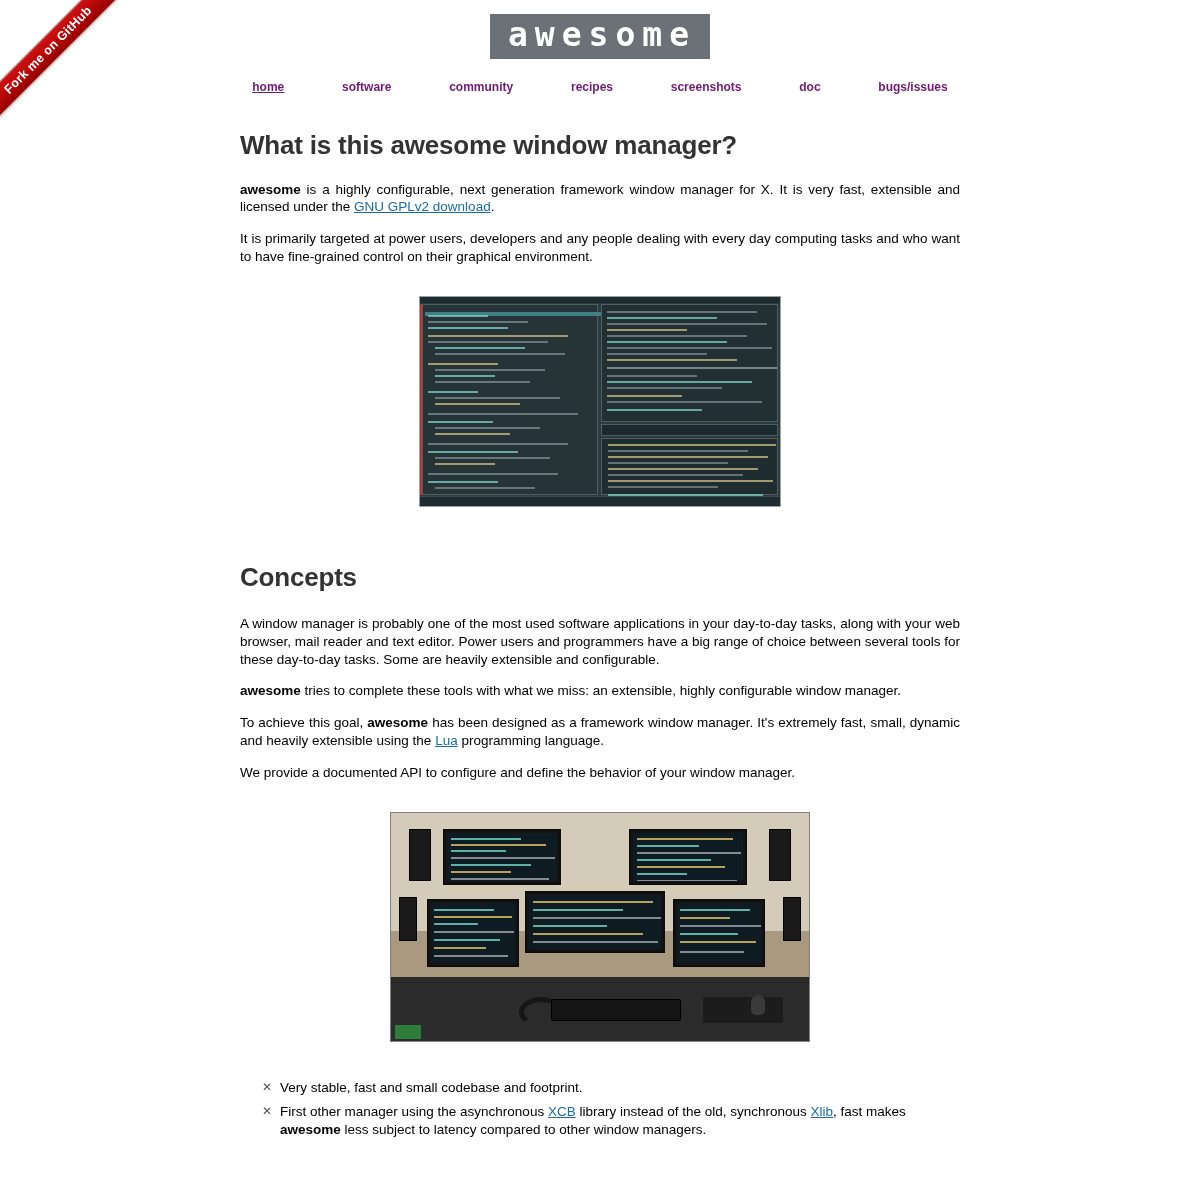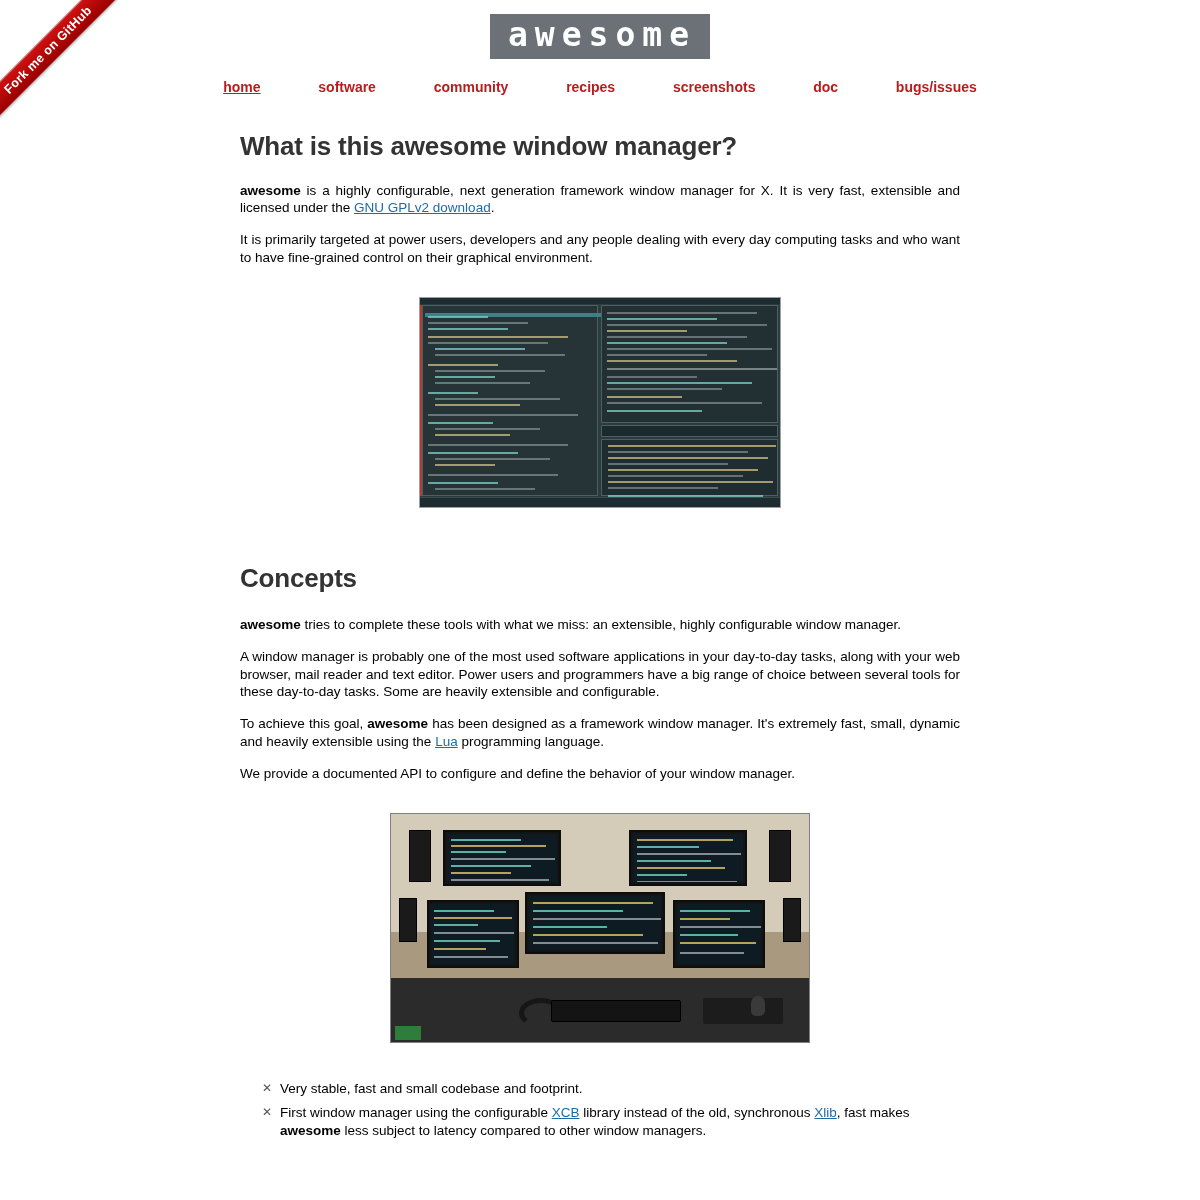--- a/index.html
+++ b/index.html
@@ -62,23 +62,23 @@
     padding: 4px 14px 6px 18px;
     line-height: 1.05;
     text-transform: lowercase;
   }
 
   nav.mainnav {
     text-align: center;
     margin-top: 20px;
   }
   nav.mainnav a {
-    color: #b91c1c;
+    color: #701a75;
     font-weight: bold;
-    font-size: 14px;
+    font-size: 12px;
     text-decoration: none;
     margin: 0 27px;
   }
   nav.mainnav a.current { text-decoration: underline; }
 
   
   .content {
     width: 720px;
     margin: 0 auto;
     padding-top: 22px;
@@ -321,23 +321,23 @@
           <span class="codeline dim" style="left:6px; top:47px; width:110px;"></span>
           <span class="codeline" style="left:6px; top:55px; width:155px;"></span>
         </span>
 
         <span class="s1-bottombar"></span>
       </span>
     </div>
 
     <h1 class="section">Concepts</h1>
 
+    <p>A window manager is probably one of the most used software applications in your day-to-day tasks, along with your web browser, mail reader and text editor. Power users and programmers have a big range of choice between several tools for these day-to-day tasks. Some are heavily extensible and configurable.</p>
+
     <p><b>awesome</b><span> tries to complete these tools with what we miss: an extensible, highly configurable window manager.</span></p>
-
-    <p>A window manager is probably one of the most used software applications in your day-to-day tasks, along with your web browser, mail reader and text editor. Power users and programmers have a big range of choice between several tools for these day-to-day tasks. Some are heavily extensible and configurable.</p>
 
     <p><span>To achieve this goal, </span><b>awesome</b><span> has been designed as a framework window manager. It's extremely fast, small, dynamic and heavily extensible using the </span><a href="#" class="link">Lua</a><span> programming language.</span></p>
 
     <p>We provide a documented API to configure and define the behavior of your window manager.</p>
 
     <div class="figure">
       <span class="shot2">
         <span class="wall"></span>
         <span class="desk"></span>
         <span class="desk-front"></span>
@@ -416,19 +416,19 @@
 
 
     <ul class="features">
       <li>
         <span class="bullet">✕</span>
         <span>Very stable, fast and small codebase and footprint.</span>
       </li>
 
       <li>
         <span class="bullet">✕</span>
-        <span>First window manager using the configurable </span><a href="#" class="link">XCB</a><span> library instead of the old, synchronous  </span><a href="#" class="link">Xlib</a><span>, fast makes </span><b>awesome</b><span> less subject to latency compared to other window managers.</span>
+        <span>First other manager using the asynchronous </span><a href="#" class="link">XCB</a><span> library instead of the old, synchronous  </span><a href="#" class="link">Xlib</a><span>, fast makes </span><b>awesome</b><span> less subject to latency compared to other window managers.</span>
       </li>
 
     </ul>
 
   </div>
 </div>
 
 </body></html>

